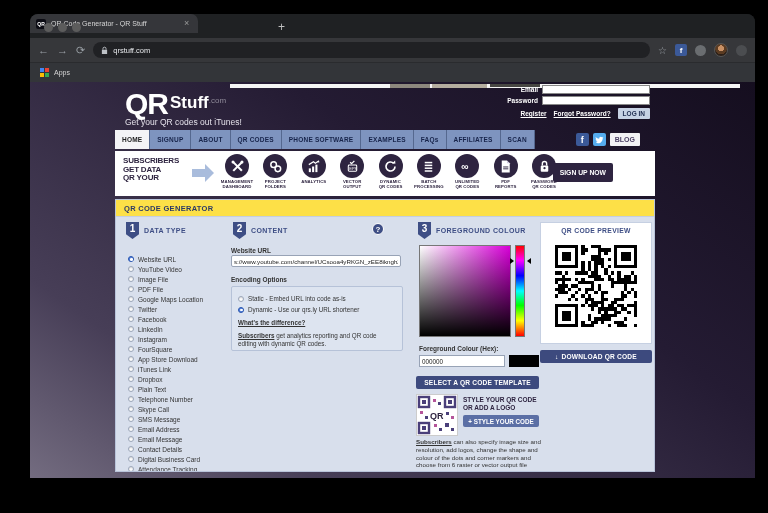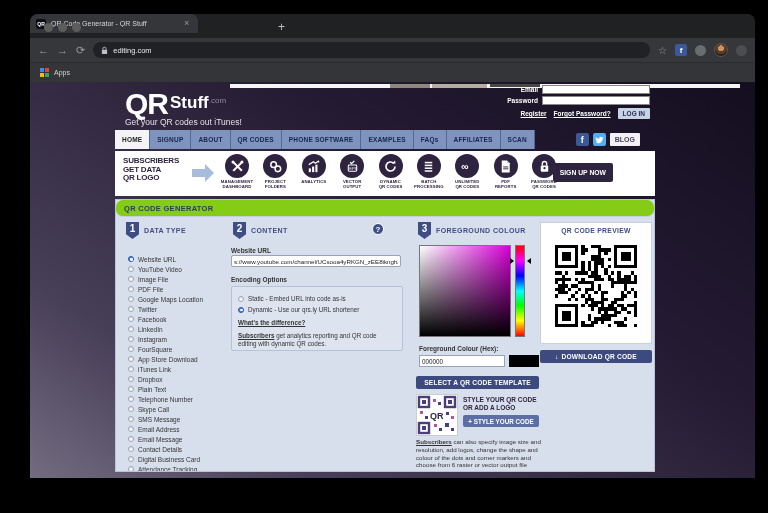--- a/index.html
+++ b/index.html
@@ -66,21 +66,21 @@
   #banner-arrow-tip { left:90px; top:13px; width:0; height:0; border-top:9px solid transparent; border-bottom:9px solid transparent; border-left:9px solid #a9bcdc; }
   #features { left:103px; top:3px; width:345px; height:40px; display:flex; justify-content:space-between; }
   .feat { width:38px; display:flex; flex-direction:column; align-items:center; }
   .feat-circle { width:24px; height:24px; border-radius:50%; background:#2e2440; display:flex; align-items:center; justify-content:center; }
   .feat-label { margin-top:1px; font-size:4.3px; font-weight:bold; color:#2e2440; text-align:center; line-height:5px; letter-spacing:.1px; }
   #signup-btn { right:42px; top:12px; background:#2e2440; color:#fff; font-size:6.8px; font-weight:bold; padding:6px 7px; border-radius:2px; }
 
   
   #main { left:0; top:117px; width:540px; height:156%; }
   #genpanel { left:0; top:0; width:540px; height:273px; background:#d8dfec; border:1px solid #b9c4da; overflow:hidden; }
-  #genbar { left:0; top:0; width:538px; height:17px; background:#84cc16; border-bottom:1px solid #c4cee0; display:flex; align-items:center; padding-left:8px; color:#2c3a66; font-size:7.5px; font-weight:bold; letter-spacing:.3px;border-radius:7px; }
+  #genbar { left:0; top:0; width:538px; height:17px; background:#fde047; border-bottom:1px solid #c4cee0; display:flex; align-items:center; padding-left:8px; color:#2c3a66; font-size:7.5px; font-weight:bold; letter-spacing:.3px; }
   .badge { width:13px; height:17px; background:#3e4e85; color:#fff; font-size:10px; font-weight:bold; display:flex; justify-content:center; padding-top:1px; clip-path:polygon(0 0,100% 0,100% 72%,50% 100%,0 72%); }
   .colhead { color:#3e4e85; font-size:7px; font-weight:bold; letter-spacing:.4px; }
   #help-circle { width:12px; height:12px; border-radius:50%; background:#3e4e85; color:#fff; font-size:8px; font-weight:bold; display:flex; align-items:center; justify-content:center; border:1px solid #fff; }
 
   
   #dtlist { left:12px; top:54px; width:100px; }
   .dt-row { display:flex; align-items:center; gap:4px; height:10px; }
   .radio { width:6px; height:6px; border-radius:50%; background:#fdfdfd; border:1px solid #9aa5b8; box-shadow:inset 0 1px 1px rgba(0,0,0,.15); }
   .radio.on { background:#3a6fd8; border-color:#2c57ad; box-shadow:inset 0 0 0 1.5px #3a6fd8, inset 0 0 0 5px #fff; }
   .radio.on::after { content:""; display:block; width:2.5px; height:2.5px; margin:1.2px; border-radius:50%; background:#fff; }
@@ -143,21 +143,21 @@
 
     <div id="toolbar" class="abs">
       <span class="navico">←</span>
       <span class="navico">→</span>
       <span class="navico">⟳</span>
       <div id="urlpill">
         <svg width="7" height="9" viewBox="0 0 8 10">
             <path d="M1 4h6v5H1z" fill="#bdc1c6"></path>
             <path d="M2.2 4V3a1.8 1.8 0 0 1 3.6 0v1" stroke="#bdc1c6" stroke-width="1.1" fill="none"></path>
           </svg>
-        <span id="url-text">editing.com</span>
+        <span id="url-text">qrstuff.com</span>
       </div>
       <span class="navico" style="font-size:10px">☆</span>
       <span class="ext-sq">f</span>
       <span class="ext-circ"></span>
       <span id="avatar"></span>
       <span class="ext-circ" style="background:#4b4d50"></span>
     </div>
 
     <div id="bookmarks" class="abs">
       <span id="apps-grid">
@@ -223,21 +223,21 @@
                 </svg>
             </span>
             <span id="blog-btn">BLOG</span>
           </div>
         </div>
 
         <div id="banner" class="abs">
           <div id="banner-head" class="abs">
             <div>SUBSCRIBERS</div>
             <div>GET DATA</div>
-            <div>QR LOGO</div>
+            <div>QR YOUR</div>
           </div>
           <div id="banner-arrow-bar" class="abs"></div>
           <div id="banner-arrow-tip" class="abs"></div>
           <div id="features" class="abs">
               <div class="feat">
                 <span class="feat-circle">
                   <svg width="15" height="15" viewBox="0 0 16 16">
                     <rect x="7" y="1.5" width="2.2" height="13" transform="rotate(45 8 8)" fill="#fff"></rect>
                     <rect x="7" y="1.5" width="2.2" height="13" transform="rotate(-45 8 8)" fill="#fff"></rect>
                     <circle cx="3.2" cy="3.2" r="1.6" fill="#fff"></circle>

